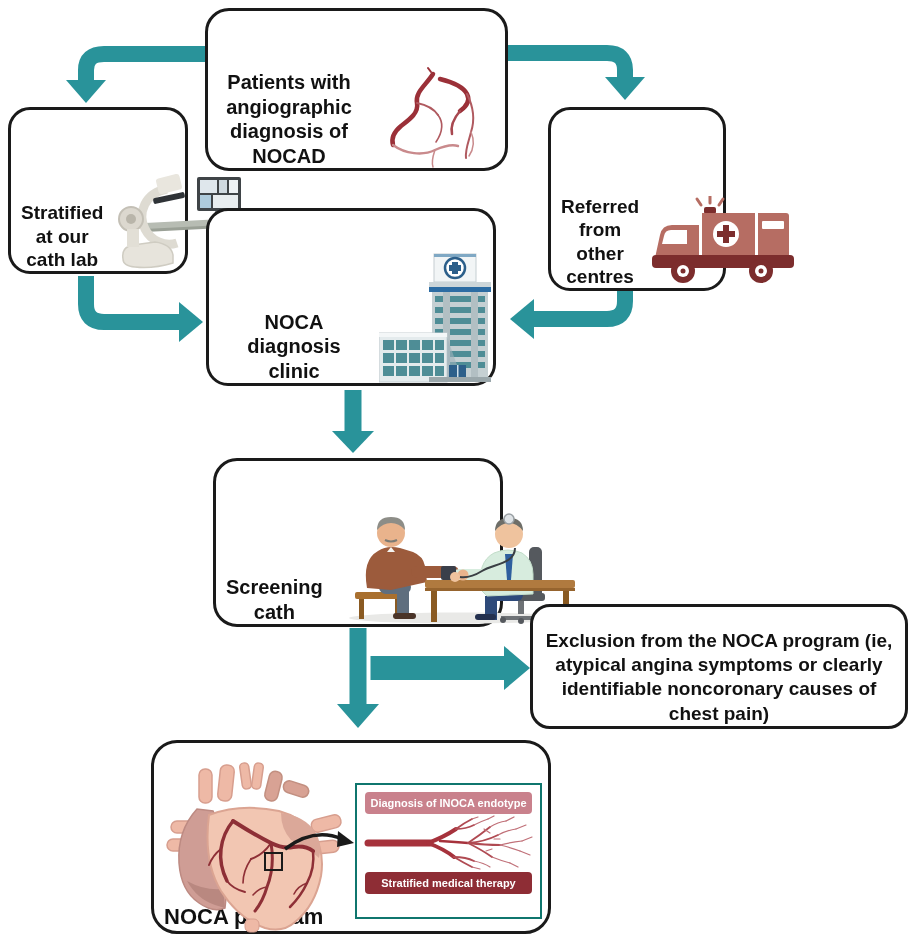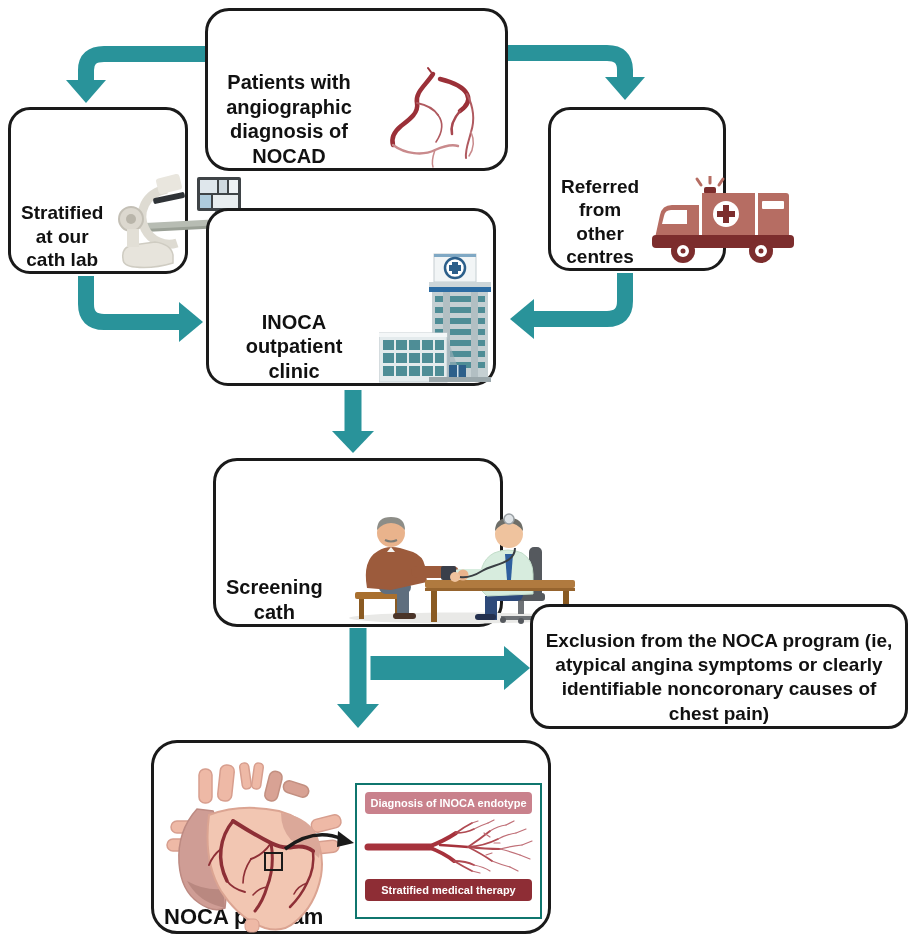--- a/index.html
+++ b/index.html
@@ -7,40 +7,40 @@
           font-family:"Liberation Sans",sans-serif;color:#111;overflow:hidden;}
   svg{display:block;}
   #arrow-layer{position:absolute;left:0;top:0;z-index:1;pointer-events:none;}
   .node{position:absolute;background:#fff;border:3px solid #1a1a1a;box-sizing:border-box;
         z-index:2;display:flex;flex-direction:row;align-items:flex-end;}
   .node-label{font-weight:bold;text-align:center;line-height:1.22;padding:8px 10px 0 10px;}
   #patients{left:205px;top:8px;width:303px;height:163px;border-radius:24px;}
   #patients .node-label{font-size:20px;padding-top:10px;}
   #cathlab{left:8px;top:107px;width:180px;height:167px;border-radius:22px;}
   #cathlab .node-label{font-size:19px;}
-  #referred{left:548px;top:107px;width:178px;height:164px;border-radius:22px;}
+  #referred{left:548px;top:107px;width:178px;height:184px;border-radius:22px;}
   #referred .node-label{font-size:19px;}
   #clinic{left:206px;top:208px;width:290px;height:178px;border-radius:22px;}
   #clinic .node-label{font-size:20px;padding-top:11px;}
   #screening{left:213px;top:458px;width:290px;height:169px;border-radius:24px;}
   #screening .node-label{font-size:20px;padding-top:12px;}
   #exclusion{left:530px;top:604px;width:378px;height:125px;border-radius:20px;justify-content:center;}
   #exclusion .node-label{font-size:19px;line-height:1.28;padding:0 12px;}
   #program{left:151px;top:740px;width:400px;height:194px;border-radius:26px;}
   #program .node-label{font-size:22px;padding-top:9px;}
   .illus{flex:0 0 auto;}
   #heart-wrap{position:absolute;left:9px;top:18px;}
   #program-overlay{position:absolute;left:0;top:0;}
   #inset{position:absolute;left:201px;top:40px;width:187px;height:136px;
          border:2px solid #0f766e;background:#fff;box-sizing:border-box;
          display:flex;flex-direction:column;align-items:center;justify-content:space-between;}
   .banner{width:163px;border-radius:4px;color:#fff;font-weight:bold;font-size:11px;
           text-align:center;padding:5px 2px;margin-top:7px;box-sizing:content-box;}
   #banner-top{background:#C9818C;}
-  #banner-bottom{background:#8E2D35;margin-top:0;margin-bottom:16px;}
+  #banner-bottom{background:#8E2D35;margin-top:0;margin-bottom:23px;}
 </style>
 </head>
 <body>
 
 <div id="canvas">
 
   <svg id="arrow-layer" width="909" height="937" viewBox="0 0 909 937">
     <g fill="none" stroke="#29939A">
 
       <path d="M205 54 L104 54 Q86 54 86 70 L86 81" stroke-width="16"></path>
@@ -139,21 +139,21 @@
       <circle cx="34" cy="75" r="12" fill="#7C2D2D"></circle>
       <circle cx="34" cy="75" r="6" fill="#FFFFFF"></circle>
       <circle cx="34" cy="75" r="2.5" fill="#7C2D2D"></circle>
       <circle cx="112" cy="75" r="12" fill="#7C2D2D"></circle>
       <circle cx="112" cy="75" r="6" fill="#FFFFFF"></circle>
       <circle cx="112" cy="75" r="2.5" fill="#7C2D2D"></circle>
     </svg>
   </div>
 
   <div class="node" id="clinic">
-    <div class="node-label">INOCA outpatient clinic</div>
+    <div class="node-label">NOCA diagnosis clinic</div>
     <svg class="illus" width="114" height="130" viewBox="0 0 114 130" style="margin-top:2px">
 
       <rect x="55" y="1" width="42" height="28" fill="#F2F5F6" stroke="#C5CED2"></rect>
       <rect x="55" y="1" width="42" height="3" fill="#7FA8C4"></rect>
       <circle cx="76" cy="15" r="10" fill="#FFFFFF" stroke="#2C5F8A" stroke-width="2.5"></circle>
       <rect x="73" y="9" width="6" height="12" fill="#2C5F8A"></rect>
       <rect x="70" y="12" width="12" height="6" fill="#2C5F8A"></rect>
 
       <rect x="50" y="29" width="62" height="5" fill="#CDD6D9"></rect>
       <rect x="50" y="34" width="62" height="5" fill="#2C6CA3"></rect>

